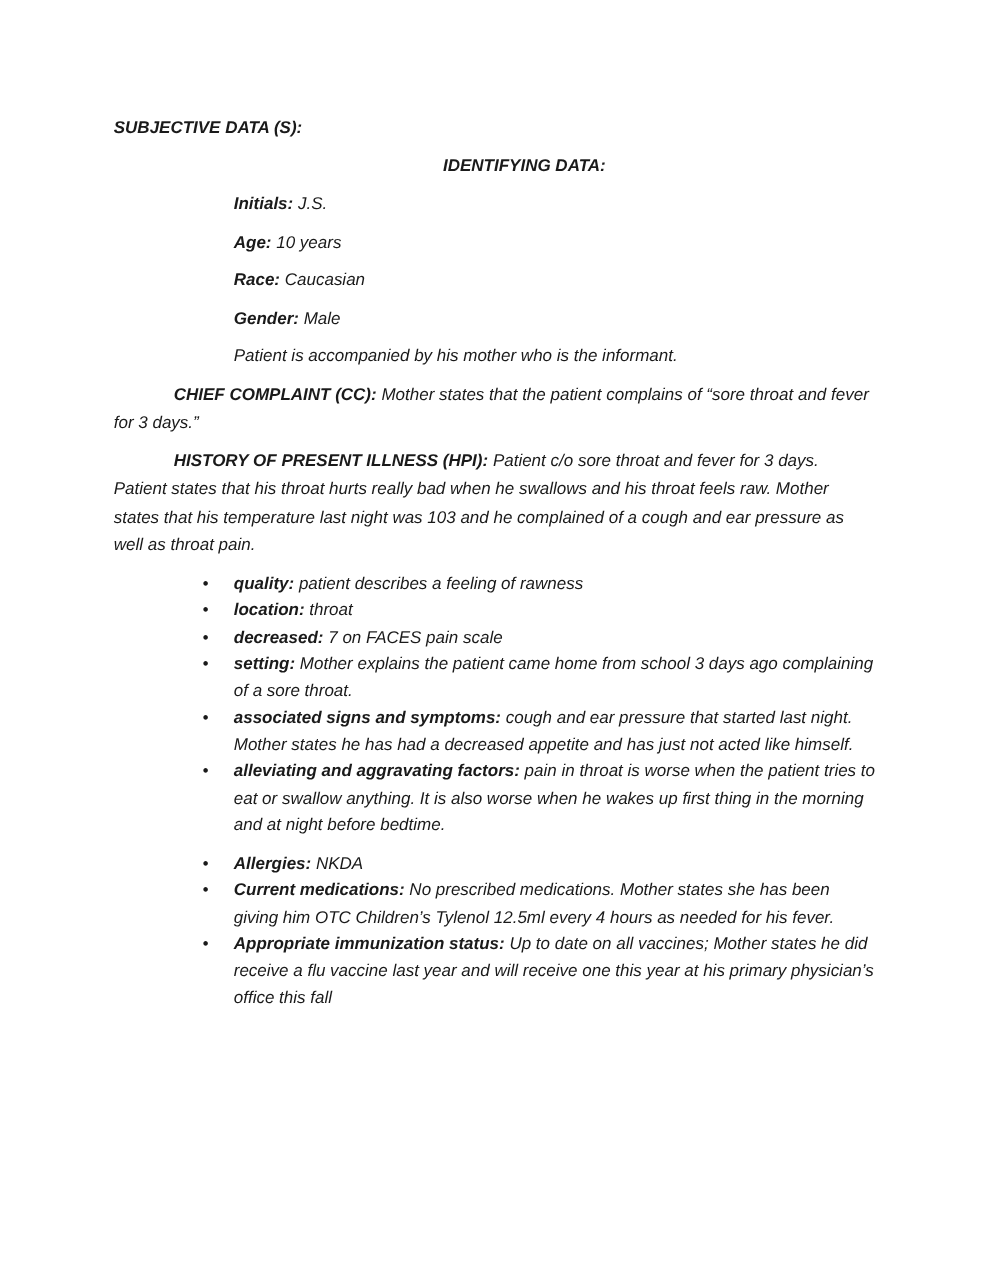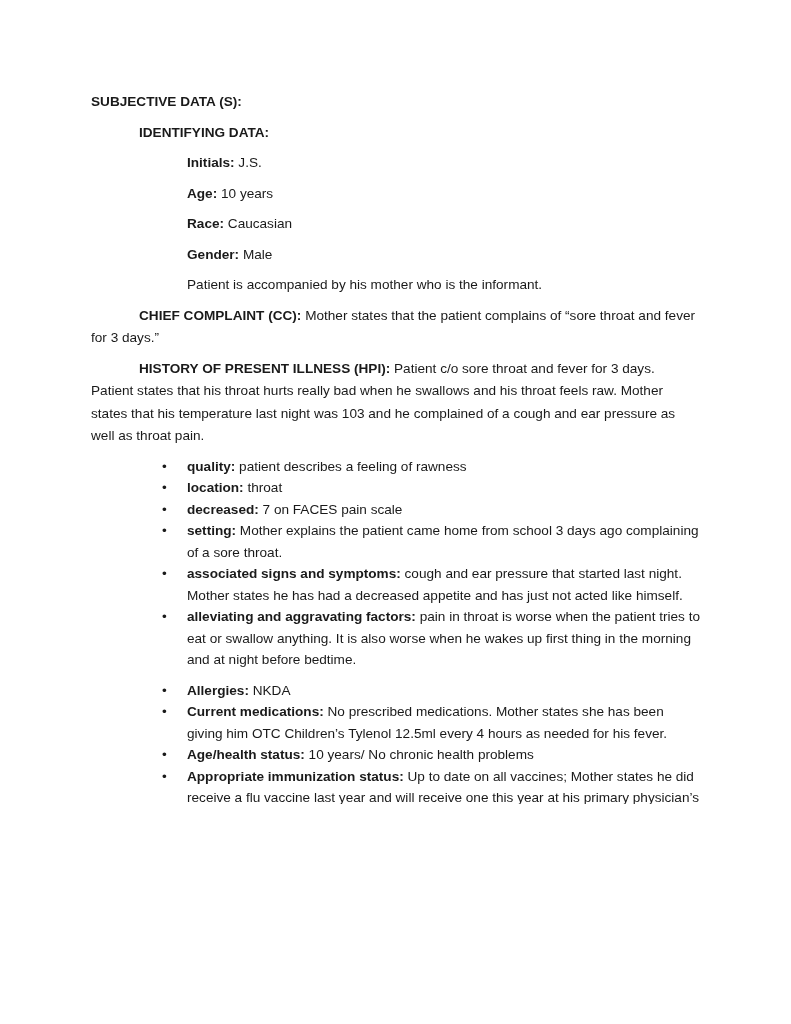--- a/index.html
+++ b/index.html
@@ -9,27 +9,28 @@
     height: 1024px;
     background: #ffffff;
     font-family: "Liberation Sans", sans-serif;
     color: #1a1a1a;
   }
   .page {
     width: 791px;
     height: 804px;
     padding: 91px 91px 0 91px;
     overflow: hidden;
+    font-style: italic;
   }
   .para {
     margin: 0 0 8px 0;
     font-size: 13.6px;
     line-height: 22.5px;
   }
-  .ind1 { margin-left: 48px; }   
+  .ind1 { margin-left: 48px; text-align: center; }   
   .ind2 { margin-left: 96px; }   
   .fli  { text-indent: 48px; }   
   b { font-weight: 700; }
   ul.bullets {
     list-style: none;
     margin: 0 0 9px 0;
     padding: 0 0 0 96px;
   }
   ul.bullets li {
     position: relative;
@@ -74,18 +75,17 @@
     <li><b>decreased:</b><span> 7 on FACES pain scale</span></li>
     <li><b>setting:</b><span> Mother explains the patient came home from school 3 days ago complaining of a sore throat.</span></li>
     <li><b>associated signs and symptoms:</b><span> cough and ear pressure that started last night. Mother states he has had a decreased appetite and has just not acted like himself.</span></li>
     <li><b>alleviating and aggravating factors:</b><span> pain in throat is worse when the patient tries to eat or swallow anything. It is also worse when he wakes up first thing in the morning and at night before bedtime.</span></li>
   </ul>
 
 
   <ul class="bullets">
     <li><b>Allergies:</b><span> NKDA</span></li>
     <li><b>Current medications:</b><span> No prescribed medications. Mother states she has been giving him OTC Children’s Tylenol 12.5ml every 4 hours as needed for his fever.</span></li>
-    <li><b>Age/health status:</b><span> 10 years/ No chronic health problems</span></li>
     <li><b>Appropriate immunization status:</b><span> Up to date on all vaccines; Mother states he did receive a flu vaccine last year and will receive one this year at his primary physician’s office this fall</span></li>
     <li><b>Dates of illnesses during childhood:</b><span> N/A</span></li>
   </ul>
 
 </div>
 
 </body></html>

